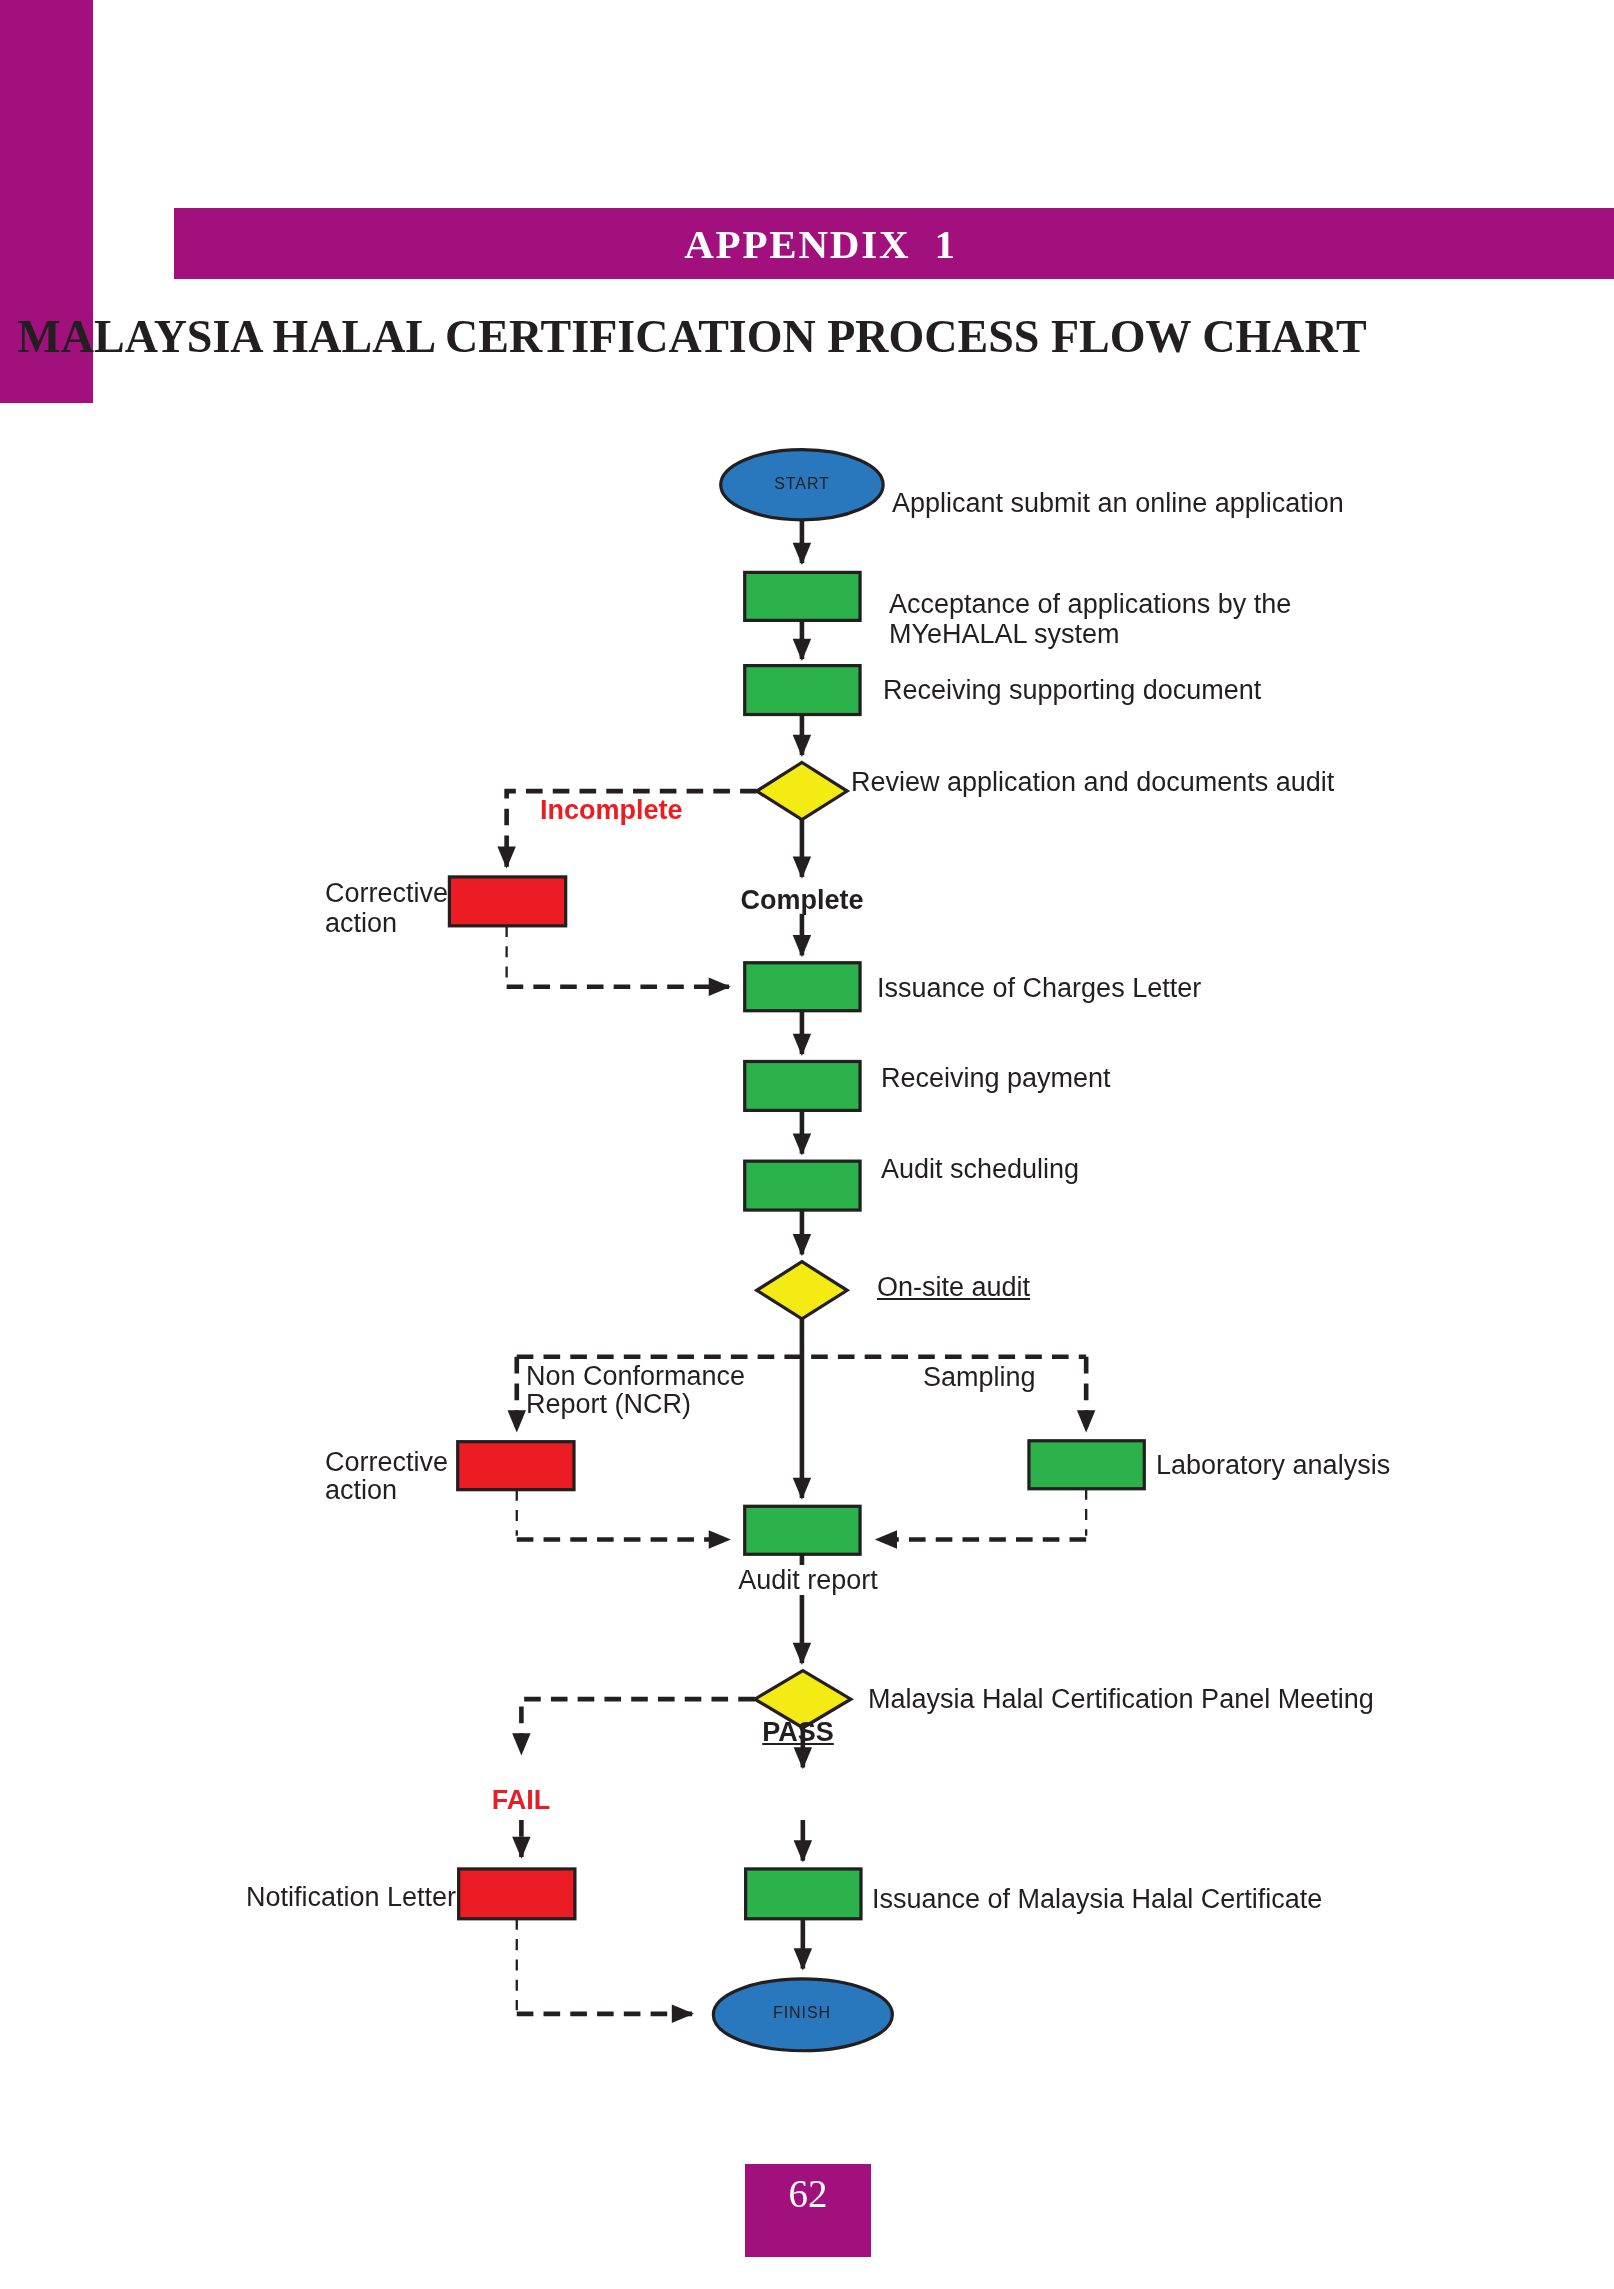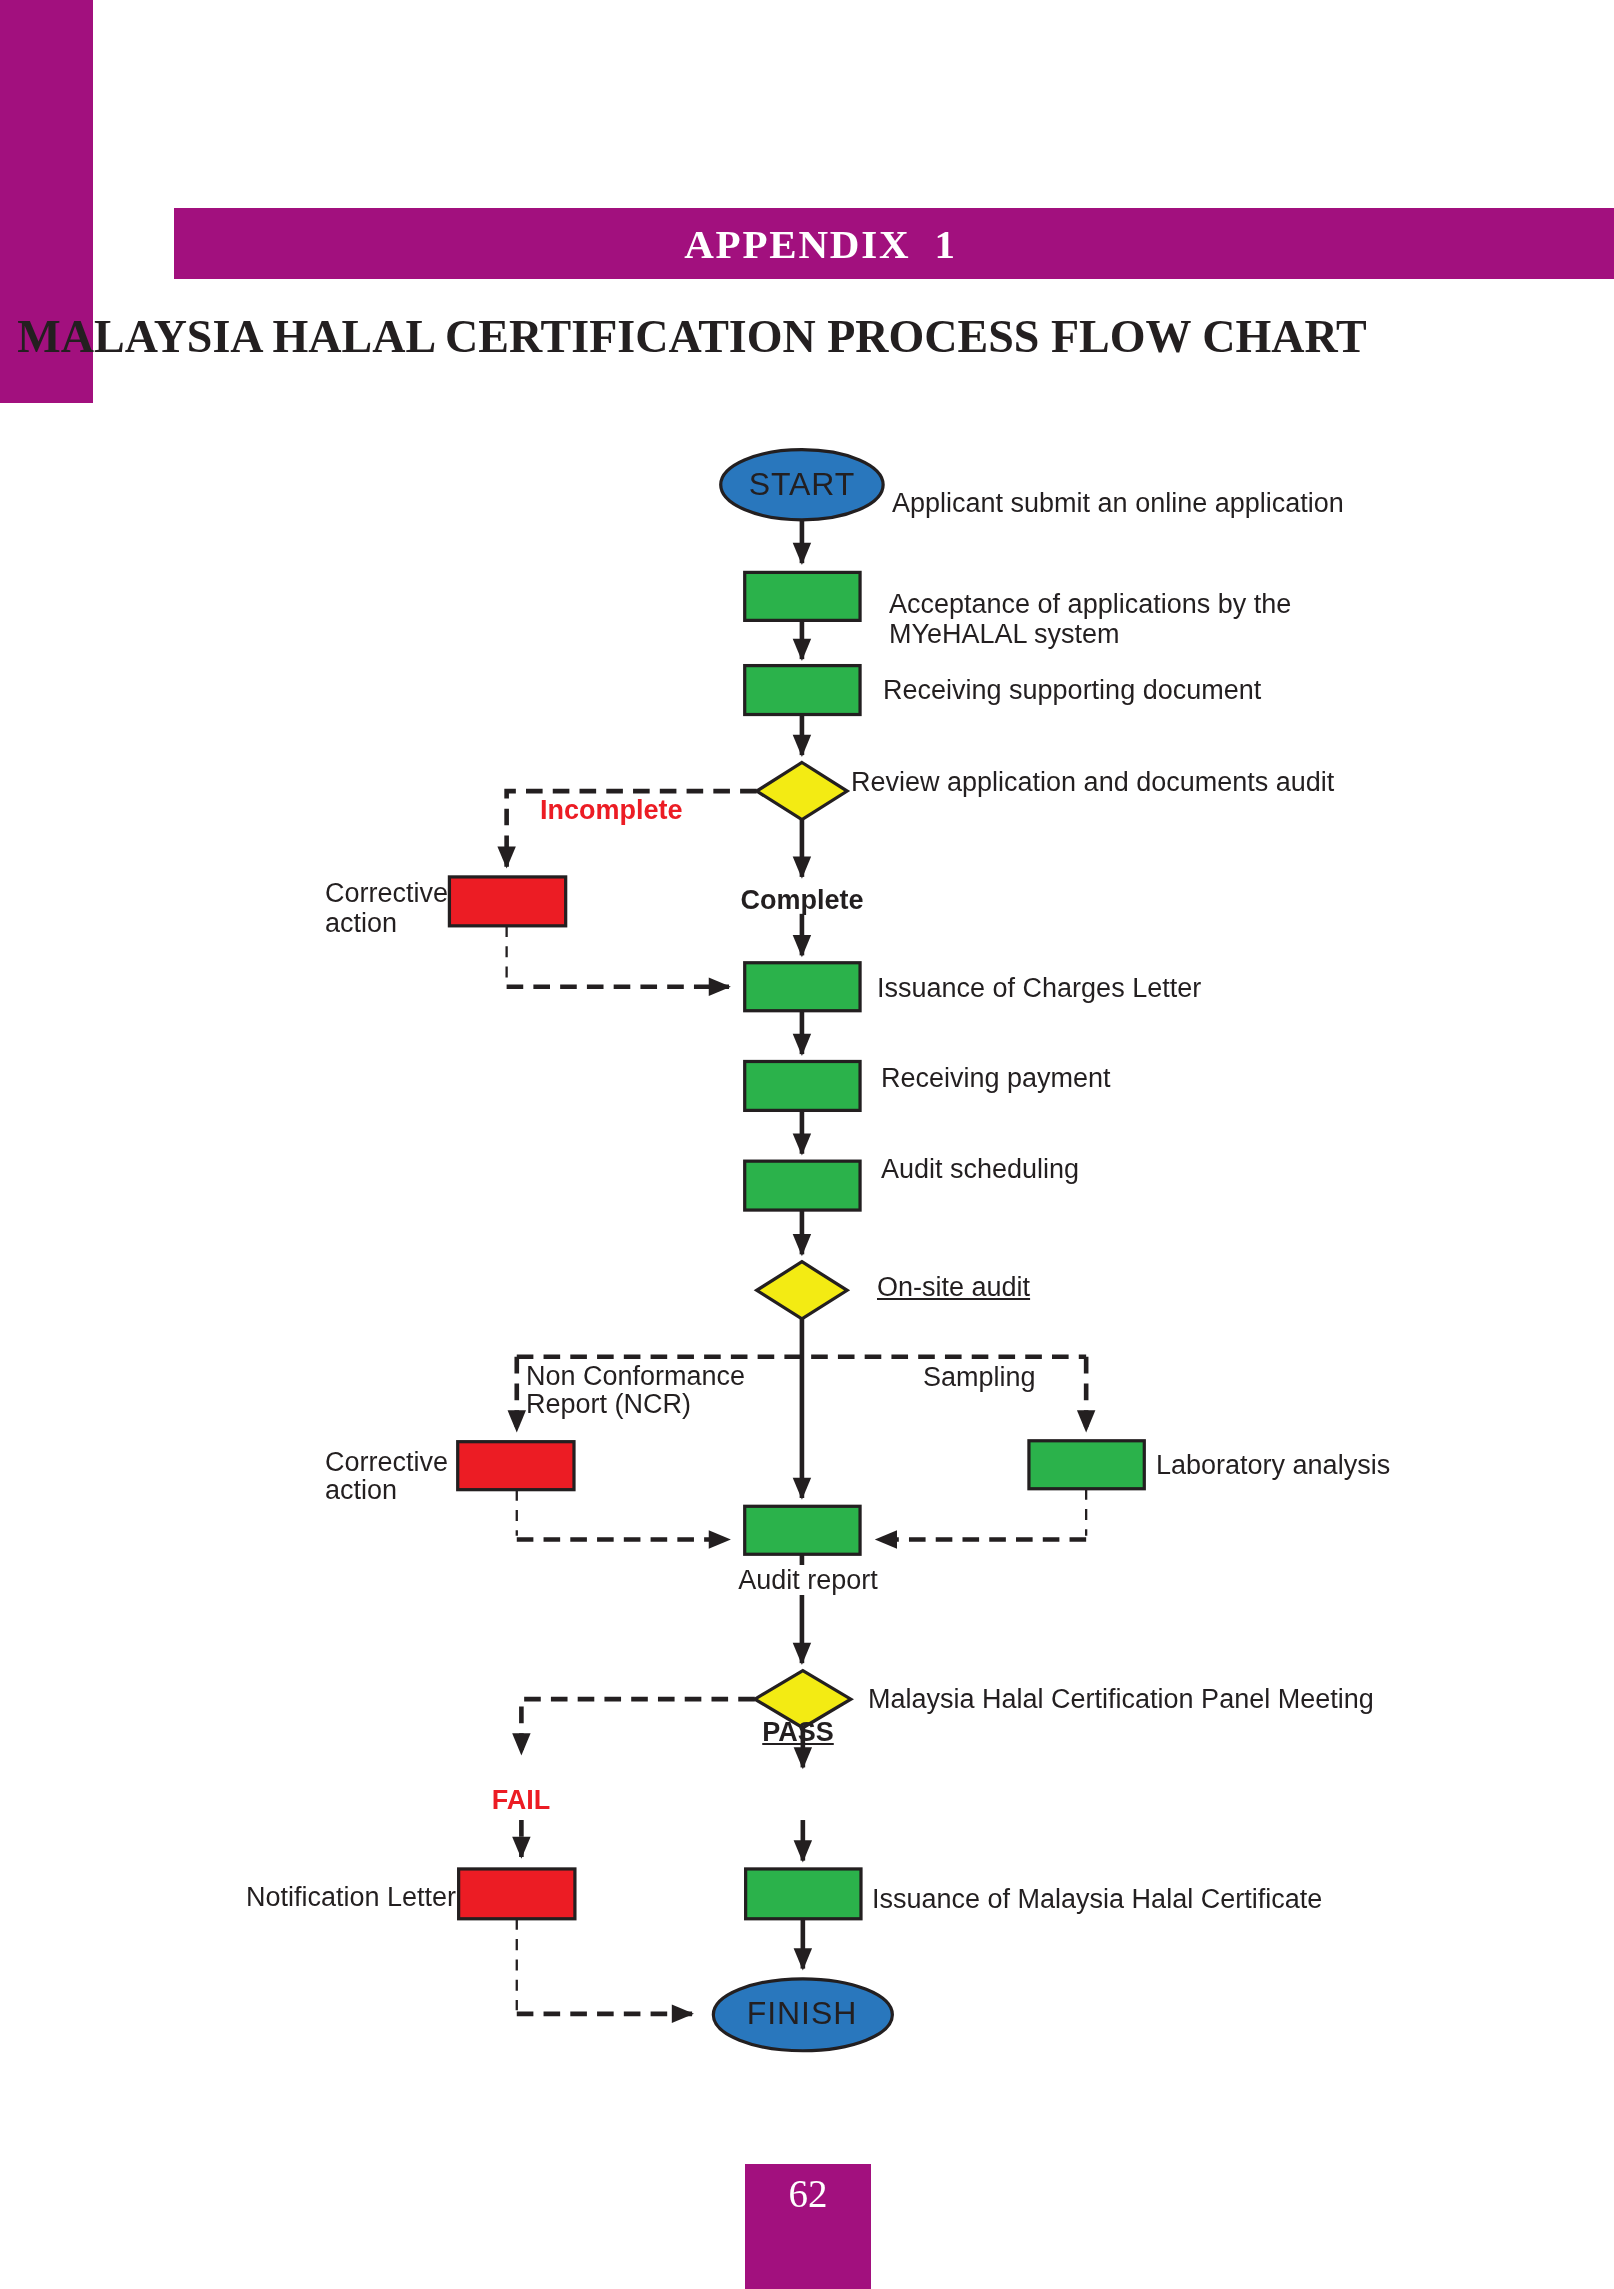--- a/index.html
+++ b/index.html
@@ -14,24 +14,24 @@
                color:#ffffff;letter-spacing:1.8px;white-space:pre;padding-right:148px;}
   #doc-title{left:0;top:310px;width:1384px;text-align:center;
              font-family:"Liberation Serif",serif;font-weight:bold;font-size:46px;color:#231F20;}
   
   .lbl{position:absolute;font-size:27px;line-height:30px;white-space:nowrap;
        transform:translateY(-50%);color:#231F20;}
   .lbl .ln{display:block;}
   .ctr{transform:translate(-50%,-50%);text-align:center;}
   .bold{font-weight:bold;}
   .red{color:#EC1C24;}
-  .node-txt{font-size:32px;letter-spacing:0.9px;}
+  .node-txt{font-size:16px;letter-spacing:0.9px;}
   .masked{background:#ffffff;padding:0 7.4px;}
   
-  #page-box{left:745px;top:2164px;width:126px;height:126px;background:#A2107E;}
+  #page-box{left:745px;top:2164px;width:126px;height:93px;background:#A2107E;}
   #page-box span{display:block;text-align:center;margin-top:7.4px;
                  font-family:"Liberation Serif",serif;font-size:39px;color:#ffffff;}
   svg{position:absolute;left:0;top:0;}
   .proc{fill:#2BB24B;stroke:#231F20;stroke-width:3.5;}
   .alert{fill:#EC1C24;stroke:#231F20;stroke-width:3.5;}
   .dec{fill:#F3EB13;stroke:#231F20;stroke-width:3.5;}
   .term{fill:#2977BD;stroke:#231F20;stroke-width:3.5;}
   .flow{stroke:#231F20;stroke-width:5;fill:none;}
   .dash{stroke:#231F20;stroke-width:5;fill:none;stroke-dasharray:18 11;}
   .dashthin{stroke:#231F20;stroke-width:2.5;fill:none;stroke-dasharray:12 10;}

